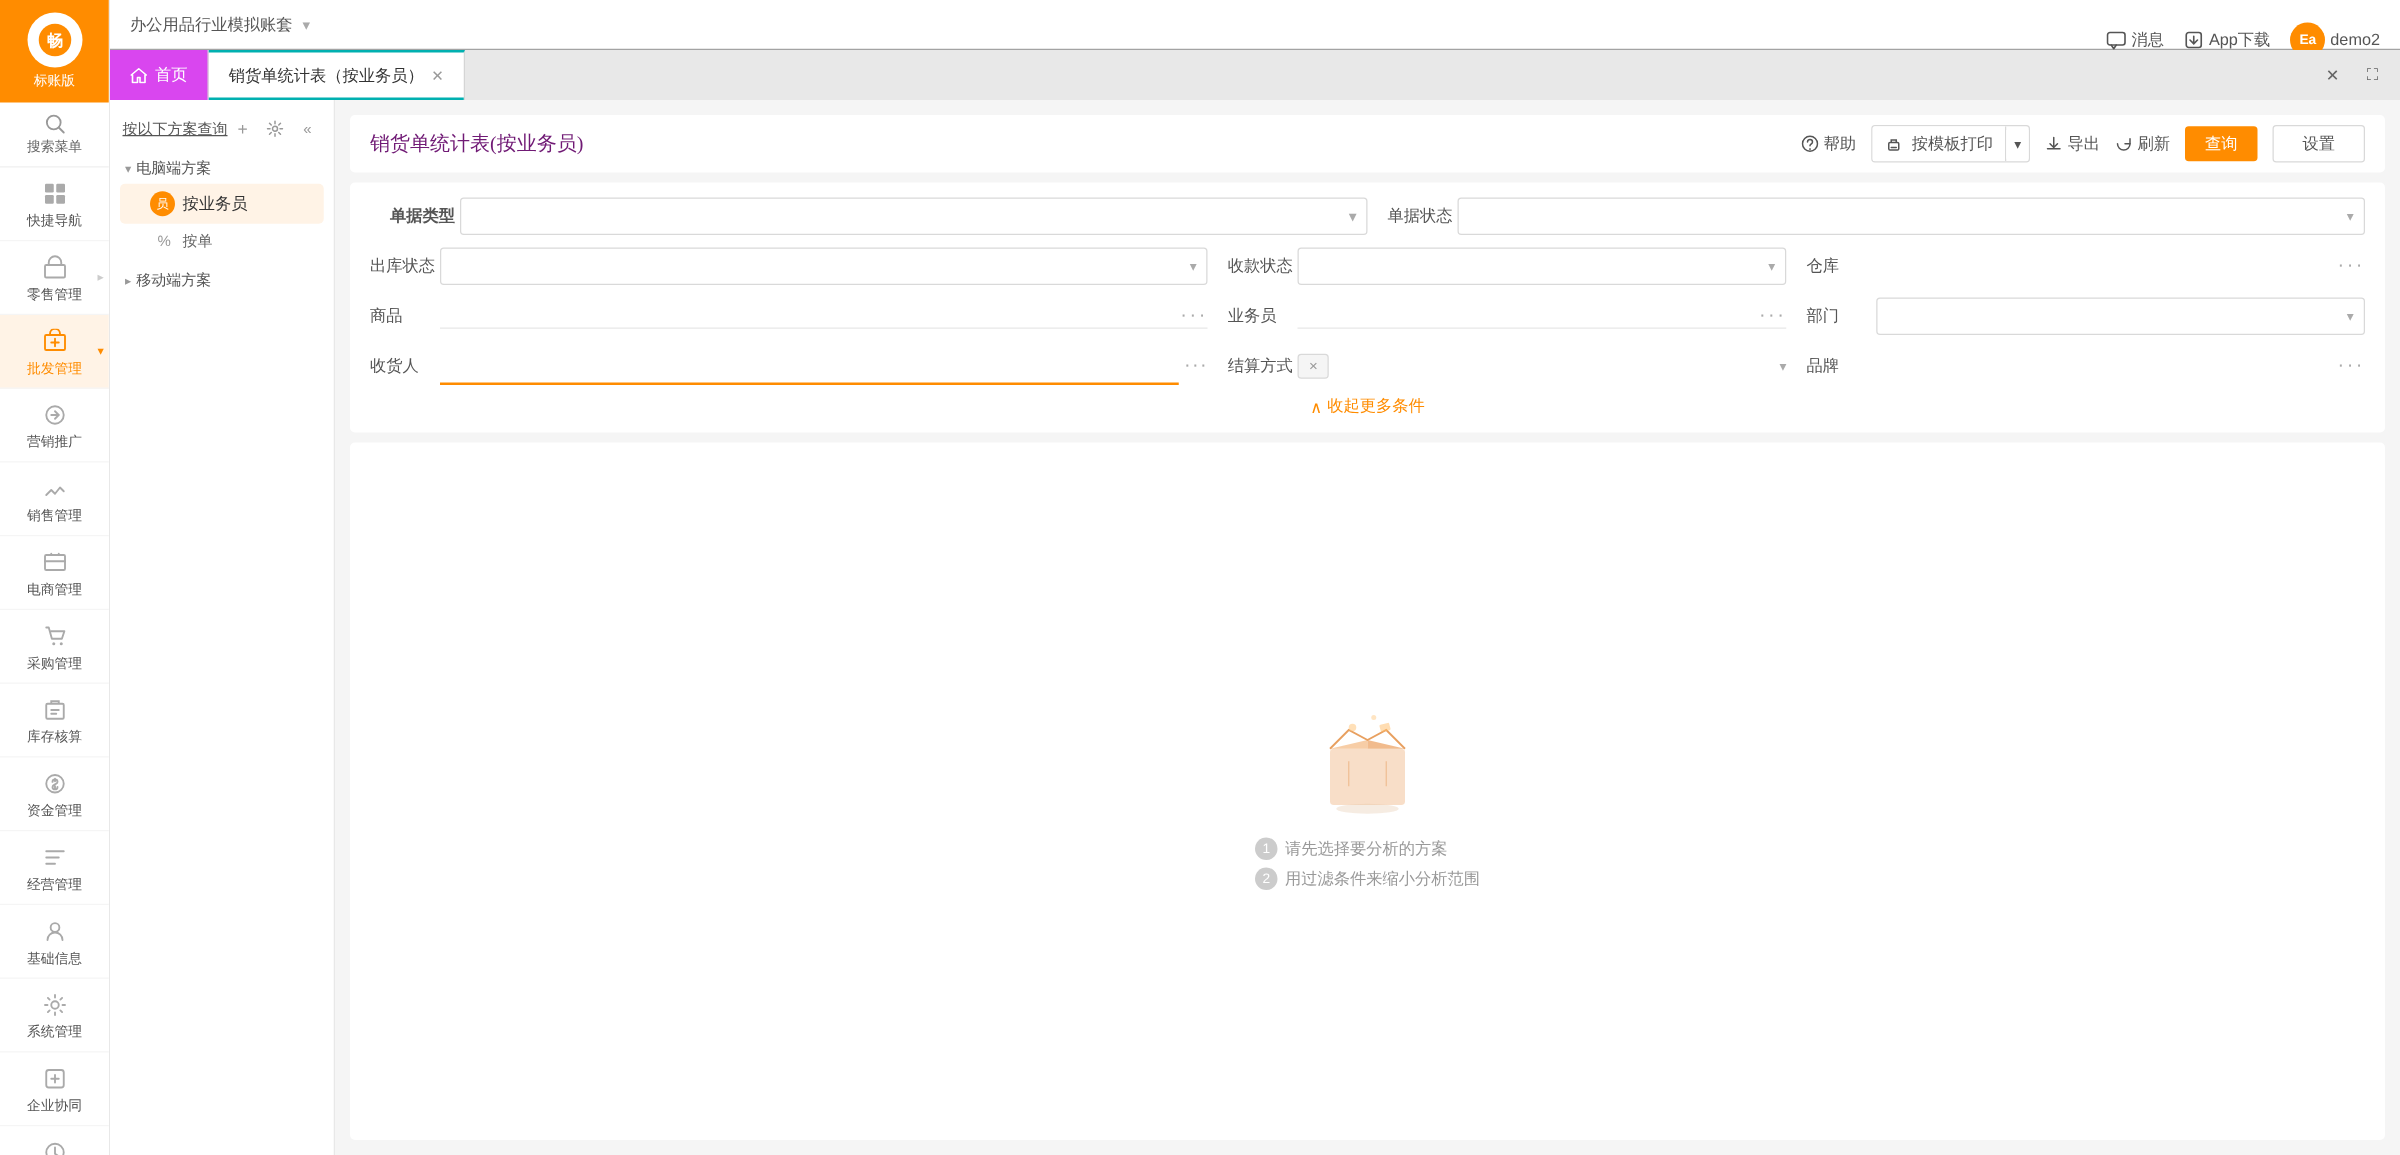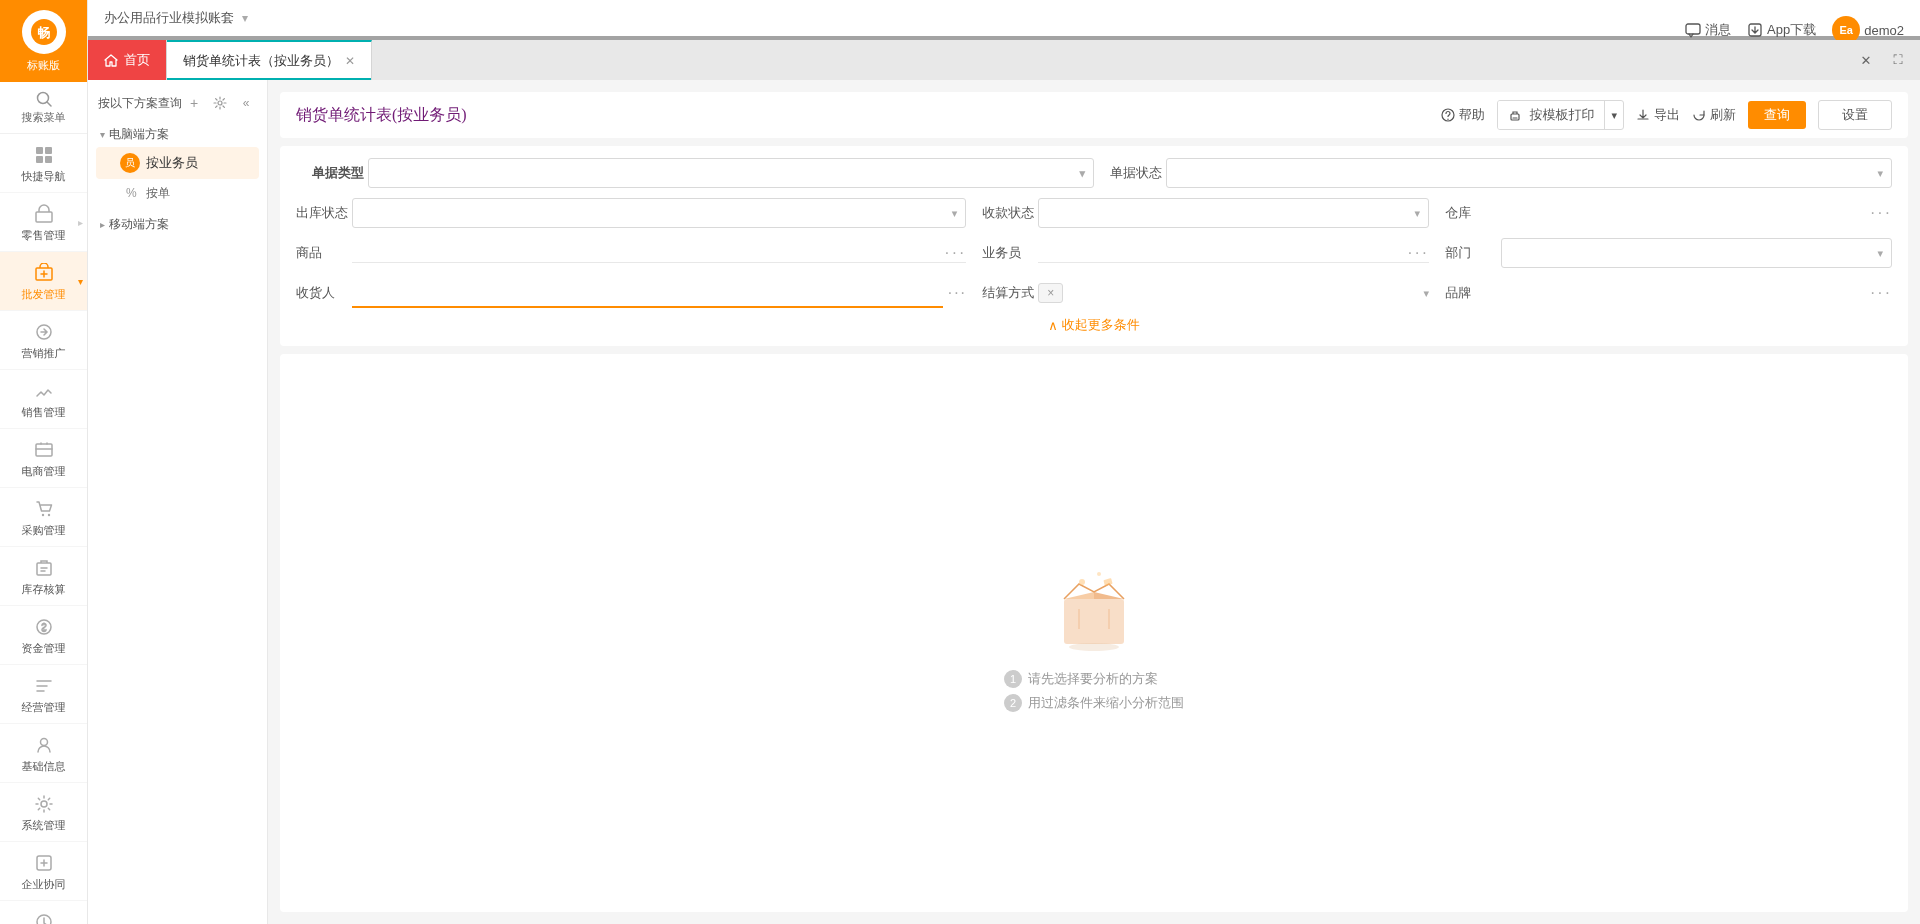--- a/index.html
+++ b/index.html
@@ -17,33 +17,33 @@
     .sidebar-nav-item { display: flex; flex-direction: column; align-items: center; padding: 10px 0 8px; cursor: pointer; border-bottom: 1px solid #f5f5f5; position: relative; }
     .sidebar-nav-item.active { background: #fff3e6; }
     .sidebar-nav-item .nav-icon { width: 22px; height: 22px; display: flex; align-items: center; justify-content: center; color: #999; font-size: 16px; }
     .sidebar-nav-item .nav-label { font-size: 11px; color: #555; margin-top: 3px; text-align: center; }
     .sidebar-nav-item .nav-arrow { position: absolute; right: 4px; top: 50%; transform: translateY(-50%); font-size: 10px; color: #ccc; }
 
     
     .main { flex: 1; display: flex; flex-direction: column; overflow: hidden; }
 
     
-    .topbar { height: 40px; background: #fff; border-bottom: 4px solid #a3a3a3; display: flex; align-items: center; padding: 0 16px; justify-content: space-between; flex-shrink: 0; }
+    .topbar { height: 40px; background: #fff; border-bottom: 1px solid #a3a3a3; display: flex; align-items: center; padding: 0 16px; justify-content: space-between; flex-shrink: 0; }
     .topbar-left { display: flex; align-items: center; gap: 8px; }
     .topbar-right { display: flex; align-items: center; gap: 16px; }
     .topbar-right-item { display: flex; align-items: center; gap: 4px; color: #555; font-size: 13px; cursor: pointer; margin-top: 24px; }
     .avatar { width: 28px; height: 28px; border-radius: 50%; background: #ff8c00; display: flex; align-items: center; justify-content: center; color: #fff; font-size: 11px; overflow: hidden; }
 
     
     .tabbar { height: 40px; background: #e8e8e8; display: flex; align-items: center; padding: 0 0; flex-shrink: 0; }
     .tab { display: flex; align-items: center; height: 40px; padding: 0 16px; background: #e8e8e8; color: #555; font-size: 13px; cursor: pointer; gap: 6px; border-right: 1px solid #d5d5d5; }
     .tab.active { background: #fff; color: #333; font-weight: 500; position: relative; }
     .tab.active::after { content: ''; position: absolute; bottom: 0; left: 0; right: 0; height: 2px; background: #00b0b0; }
     .tab-home { background: #00b0b0; color: #fff; }
-    .tab-home.active { background: #ef4444; color: #fff; }
+    .tab-home.active { background: #d946ef; color: #fff; }
     .tab-home.active::after { background: transparent; }
     .tab-close { font-size: 12px; color: #999; cursor: pointer; }
     .tabbar-actions { margin-left: auto; display: flex; align-items: center; padding-right: 8px; gap: 4px; }
     .tabbar-action-btn { width: 28px; height: 28px; display: flex; align-items: center; justify-content: center; cursor: pointer; color: #666; border-radius: 3px; }
 
     
     .content { flex: 1; display: flex; overflow: hidden; background: #f5f5f5; }
 
     
     .left-panel { width: 180px; background: #fff; border-right: 1px solid #e8e8e8; flex-shrink: 0; display: flex; flex-direction: column; padding: 8px 0; }
@@ -334,21 +334,21 @@
       <div class="tabbar-action-btn">
         <span>⛶</span>
       </div>
     </div>
   </div>
 
   <div class="content">
 
     <div class="left-panel">
       <div class="left-panel-header">
-        <span style="font-size:12px;color:#555;">按以下方案查询</span>
+        <span style="font-size:12px;color:#555;text-decoration:underline;">按以下方案查询</span>
         <div class="left-panel-actions">
           <div class="left-panel-action">
             <span>+</span>
           </div>
           <div class="left-panel-action">
             <svg width="14" height="14" viewBox="0 0 14 14" fill="none">
               <circle cx="7" cy="7" r="2" stroke="#999" stroke-width="1.2"></circle>
               <path d="M7 1v2M7 11v2M1 7h2M11 7h2M2.6 2.6l1.4 1.4M10 10l1.4 1.4M2.6 11.4l1.4-1.4M10 4l1.4-1.4" stroke="#999" stroke-width="1.2" stroke-linecap="round"></path>
             </svg>
           </div>

